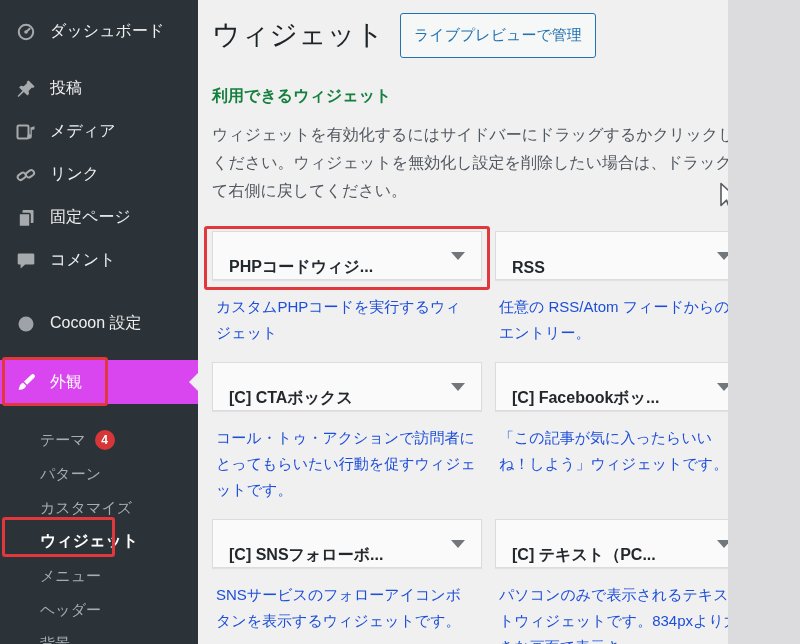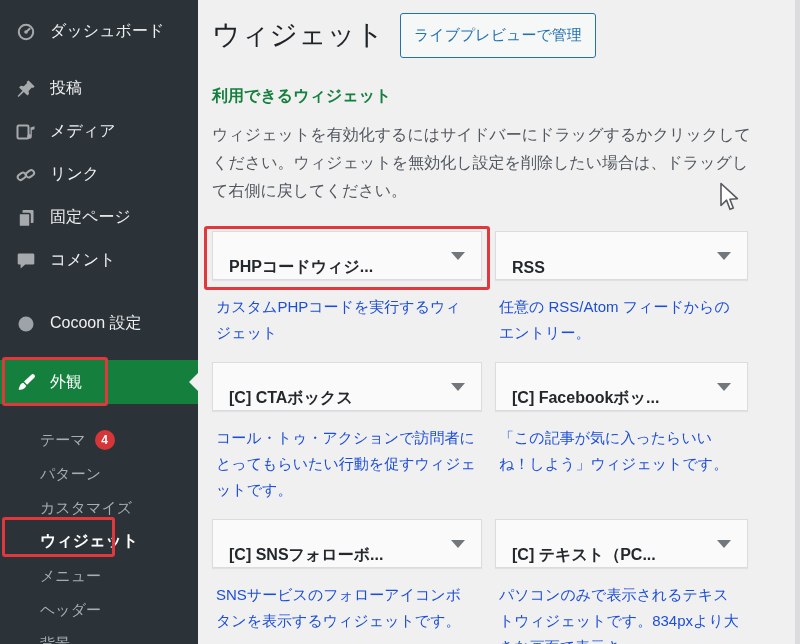--- a/index.html
+++ b/index.html
@@ -1,30 +1,30 @@
 <!DOCTYPE html>
 <html><head>
 <meta charset="utf-8">
 <style>
   html,body{margin:0;padding:0;background:#dcdcde;}
   #app{
-    position:relative;width:795px;height:644px;overflow:hidden;
+    position:relative;width:728px;height:644px;overflow:hidden;
     background:#f0f0f1;font-family:"Liberation Sans",sans-serif;
     -webkit-font-smoothing:antialiased;
   }
   
   .sidebar{position:absolute;left:0;top:0;width:198px;height:644px;background:#2c3338;z-index:1;}
   .mi{height:43px;display:flex;align-items:center;padding-left:15px;gap:13px;
       color:#f0f0f1;font-size:16px;cursor:pointer;}
   .mi .ico{width:22px;height:22px;display:flex;align-items:center;justify-content:center;flex:0 0 22px;}
   .mi svg{display:block;}
   #mi-dashboard{margin-top:10px;height:43px;}
   #mi-posts{margin-top:14px;}
   #mi-cocoon{margin-top:20px;}
-  #mi-appearance{margin-top:15px;height:44px;background:#15803d;color:#fff;position:relative;}
+  #mi-appearance{margin-top:15px;height:44px;background:#d946ef;color:#fff;position:relative;}
   #mi-appearance::after{ 
     content:"";position:absolute;right:0;top:50%;margin-top:-9px;width:0;height:0;
     border:9px solid transparent;border-right:9px solid #f0f0f1;
   }
   .submenu{padding:12px 0 0 0;}
   .smi{height:34px;display:flex;align-items:flex-end;padding-left:40px;
        color:#a7adb3;font-size:15px;cursor:pointer;}
   .smi.current{color:#fff;font-weight:bold;font-size:16px;}
   .badge{margin-left:9px;min-width:20px;height:20px;border-radius:50%;background:#d63638;
          color:#fff;font-size:12px;font-weight:bold;display:inline-flex;

